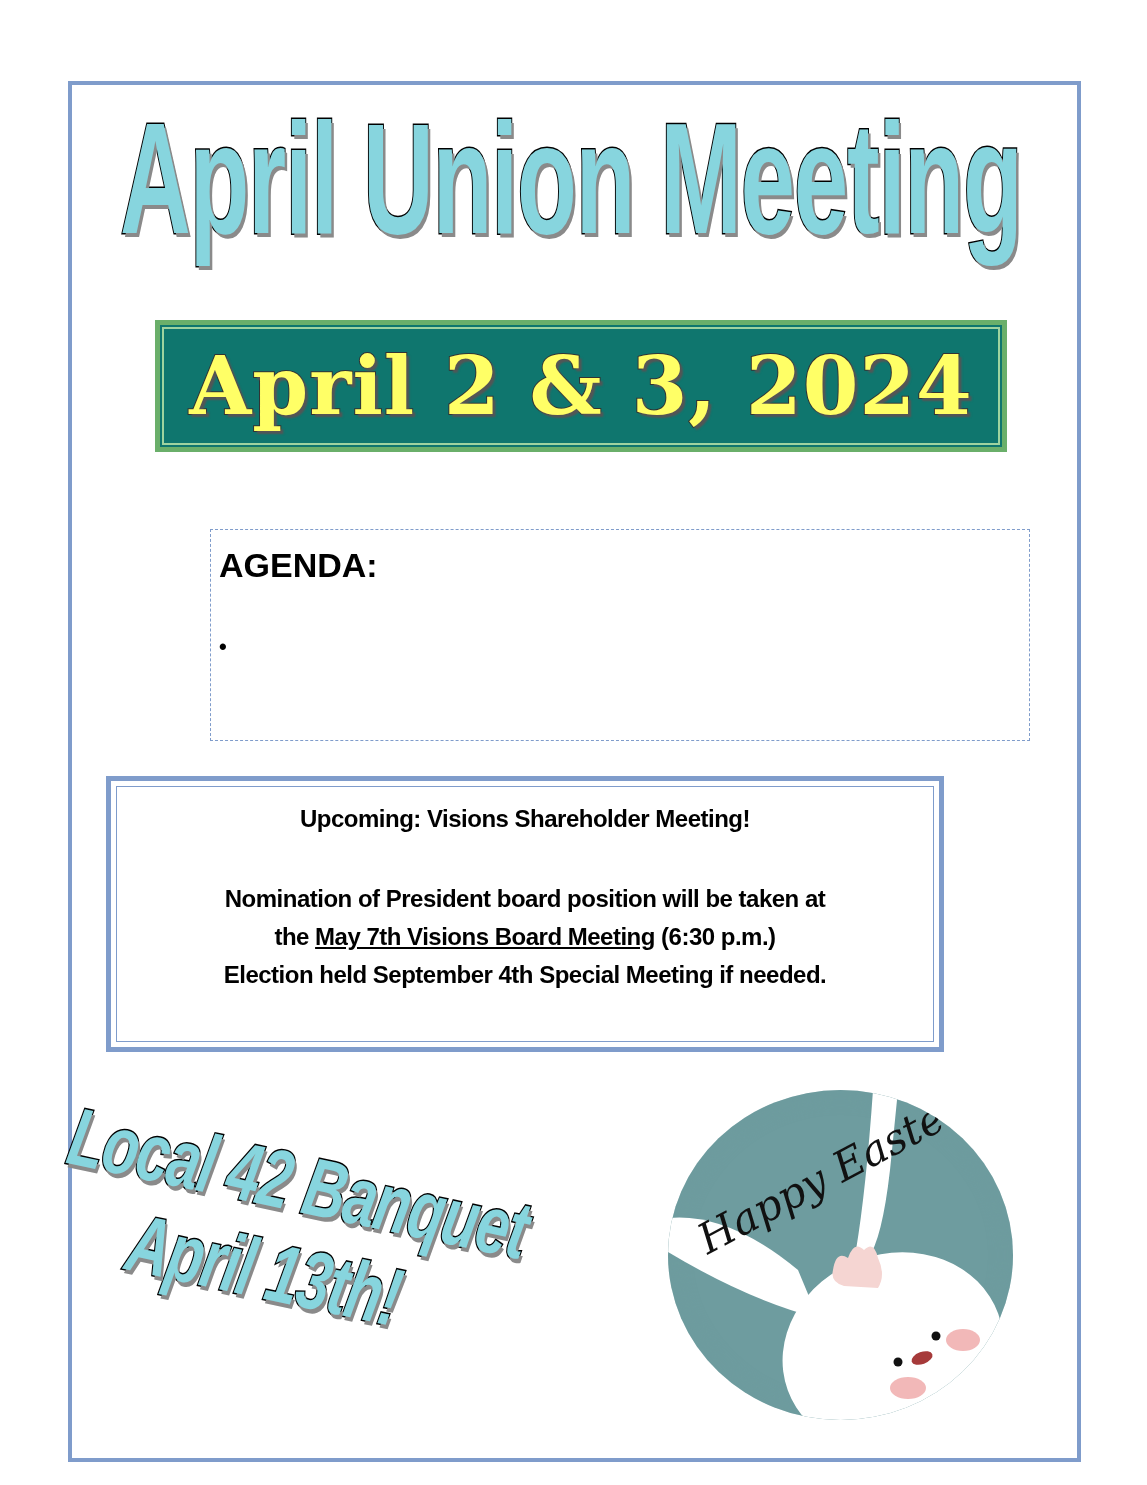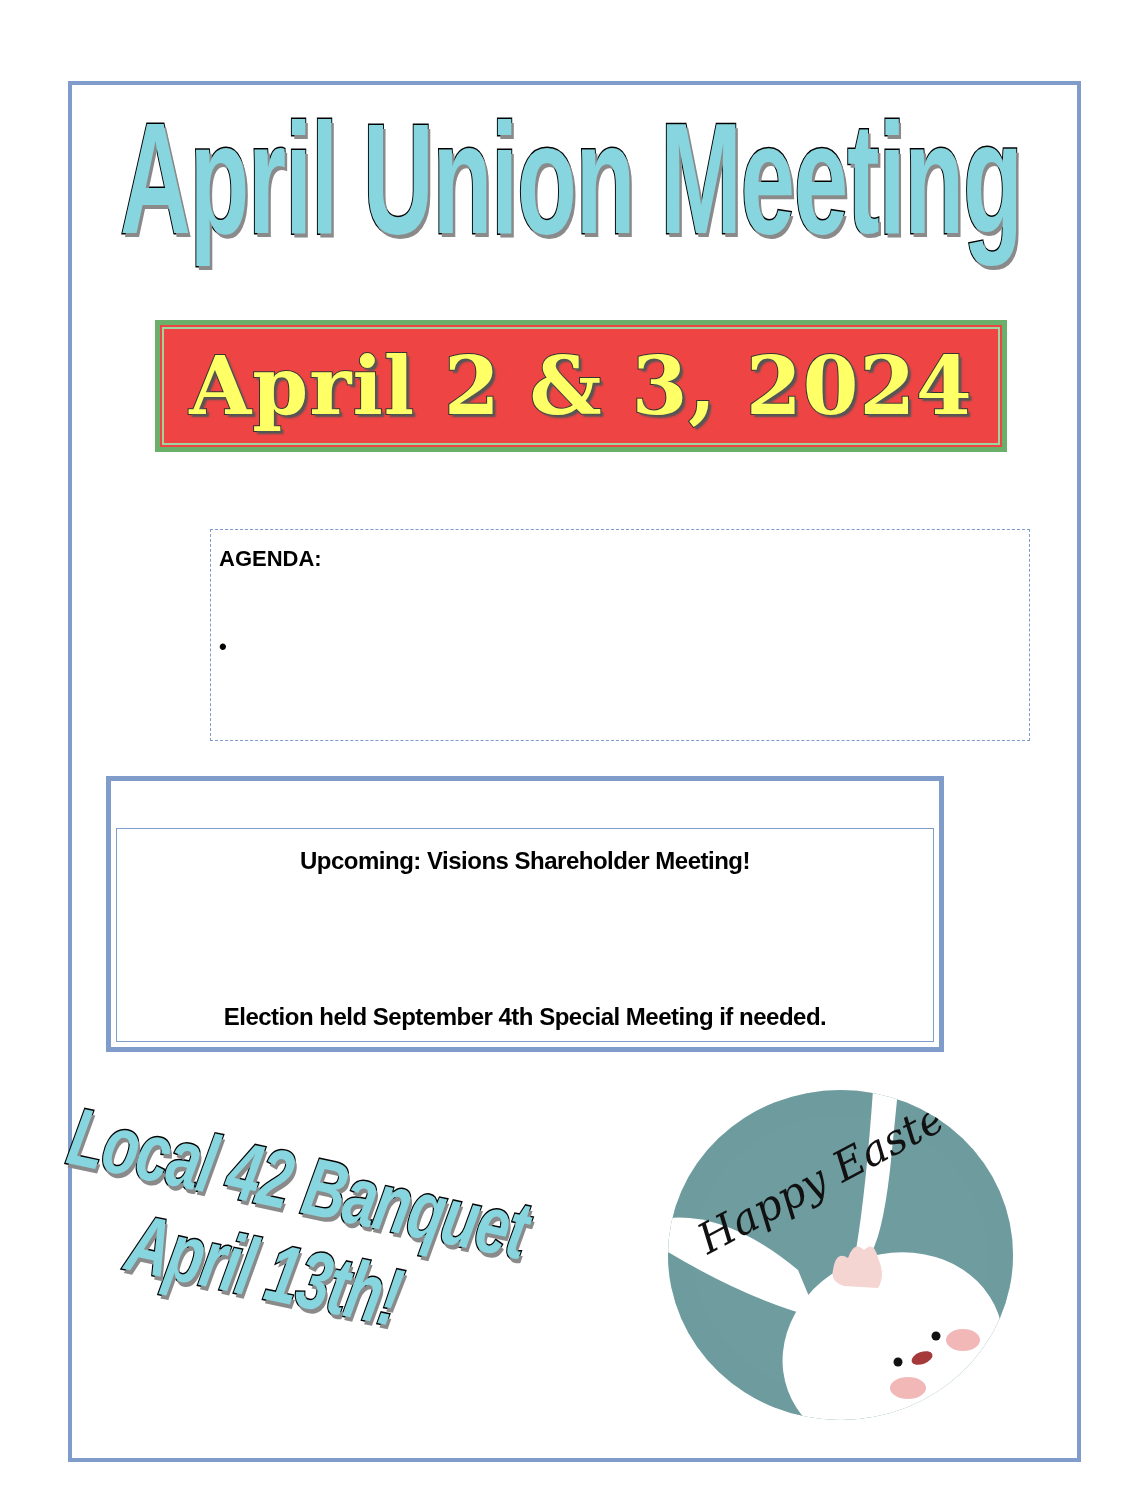--- a/index.html
+++ b/index.html
@@ -2,29 +2,29 @@
 <html><head>
 <meta charset="utf-8">
 <style>
   html, body { margin:0; padding:0; }
   body { width:1147px; height:1485px; background:#ffffff; position:relative; overflow:hidden; font-family:"Liberation Sans", sans-serif; }
   .page-border { position:absolute; left:68px; top:81px; width:1005px; height:1373px; border:4px solid #7f9ccb; box-sizing:content-box; }
   .wordart { position:absolute; font-family:"Liberation Sans", sans-serif; font-weight:bold; color:#87d5de;
     -webkit-text-stroke:3px #000; paint-order:stroke fill; text-shadow:4px 4px 0 #8a8a8a; letter-spacing:-2px; white-space:nowrap; }
   .title { left:120px; top:88px; font-size:158px; transform:scaleX(0.62) ; transform-origin:left top; width:1500px; }
   .title span { display:inline-block; }
-  .date-box { position:absolute; left:155px; top:320px; width:852px; height:132px; background:#ef4444; border:5px solid #6aaf6a; box-sizing:border-box; outline:2px solid #9fd39f; outline-offset:-9px; }
+  .date-box { position:absolute; left:155px; top:320px; width:852px; height:132px; background:#0f766e; border:5px solid #6aaf6a; box-sizing:border-box; outline:2px solid #9fd39f; outline-offset:-9px; }
   .date-text { position:absolute; left:0; right:0; top:14px; text-align:center; font-family:"DejaVu Serif", serif; font-weight:bold; font-size:80px; color:#ffff66; -webkit-text-stroke:2px #333; paint-order:stroke fill; text-shadow:3px 3px 2px #555; letter-spacing:1px; }
   .agenda-box { position:absolute; left:210px; top:529px; width:820px; height:212px; border:1.5px dashed #7f9ccb; box-sizing:border-box; }
-  .agenda-head { position:absolute; left:8px; top:16px; font-size:22px; font-weight:bold; color:#000;text-align:center; }
+  .agenda-head { position:absolute; left:8px; top:16px; font-size:34px; font-weight:bold; color:#000;text-align:center; }
   .agenda-list { position:absolute; left:8px; top:98px; margin:0; padding:0; list-style:none; }
   .agenda-item { position:relative; padding-left:32px; font-size:31px; font-weight:bold; line-height:38px; color:#000; width:770px; }
   .bullet { position:absolute; left:0; top:0; font-size:22px; }
   .upcoming-box { position:absolute; left:106px; top:776px; width:838px; height:276px; border:5px solid #7f9ccb; box-sizing:border-box; background:#fff; }
-  .upcoming-inner { position:absolute; left:5px; top:5px; right:5px; bottom:5px; border:1.5px solid #7f9ccb;margin-top:42px; }
+  .upcoming-inner { position:absolute; left:5px; top:5px; right:5px; bottom:5px; border:1.5px solid #7f9ccb; }
   .up-line { position:absolute; left:0; right:0; text-align:center; font-family:"Liberation Sans", sans-serif; font-weight:bold; font-size:24px; color:#000; letter-spacing:-0.5px; }
   .up-line u { text-decoration:underline; }
   .banquet { position:absolute; left:80px; top:1090px; font-size:82px; transform:rotate(12deg) scaleX(0.72); transform-origin:left top; line-height:92px; font-style:italic; }
   .banquet .l2 { display:block; padding-left:110px; }
   .easter { position:absolute; left:668px; top:1090px; width:345px; height:330px; border-radius:50%; background:#6e9c9f; box-shadow:0 0 14px 10px rgba(110,156,159,0.35) inset; overflow:hidden; }
   .easter-text { position:absolute; left:15px; top:55px; font-family:"DejaVu Serif", serif; font-style:italic; font-size:42px; color:#111; transform:rotate(-28deg); white-space:nowrap; }
 </style>
 </head>
 <body>
 
@@ -41,20 +41,22 @@
   <ul class="agenda-list">
     <li class="agenda-item">
       <span class="bullet">•</span>
     </li>
   </ul>
 </div>
 
 <div class="upcoming-box">
   <div class="upcoming-inner">
     <div class="up-line" style="top:18px">Upcoming:  Visions Shareholder Meeting!</div>
+    <div class="up-line" style="top:98px">Nomination  of President board position will be taken at</div>
+    <div class="up-line" style="top:136px"><span>the </span><u>May 7th Visions Board Meeting</u><span> (6:30 p.m.)</span></div>
     <div class="up-line" style="top:174px">Election held September 4th Special Meeting if needed.</div>
   </div>
 </div>
 
 <div class="wordart banquet">
   <span class="l1">Local 42 Banquet</span>
   <span class="l2">April 13th!</span>
 </div>
 
 <div class="easter">

